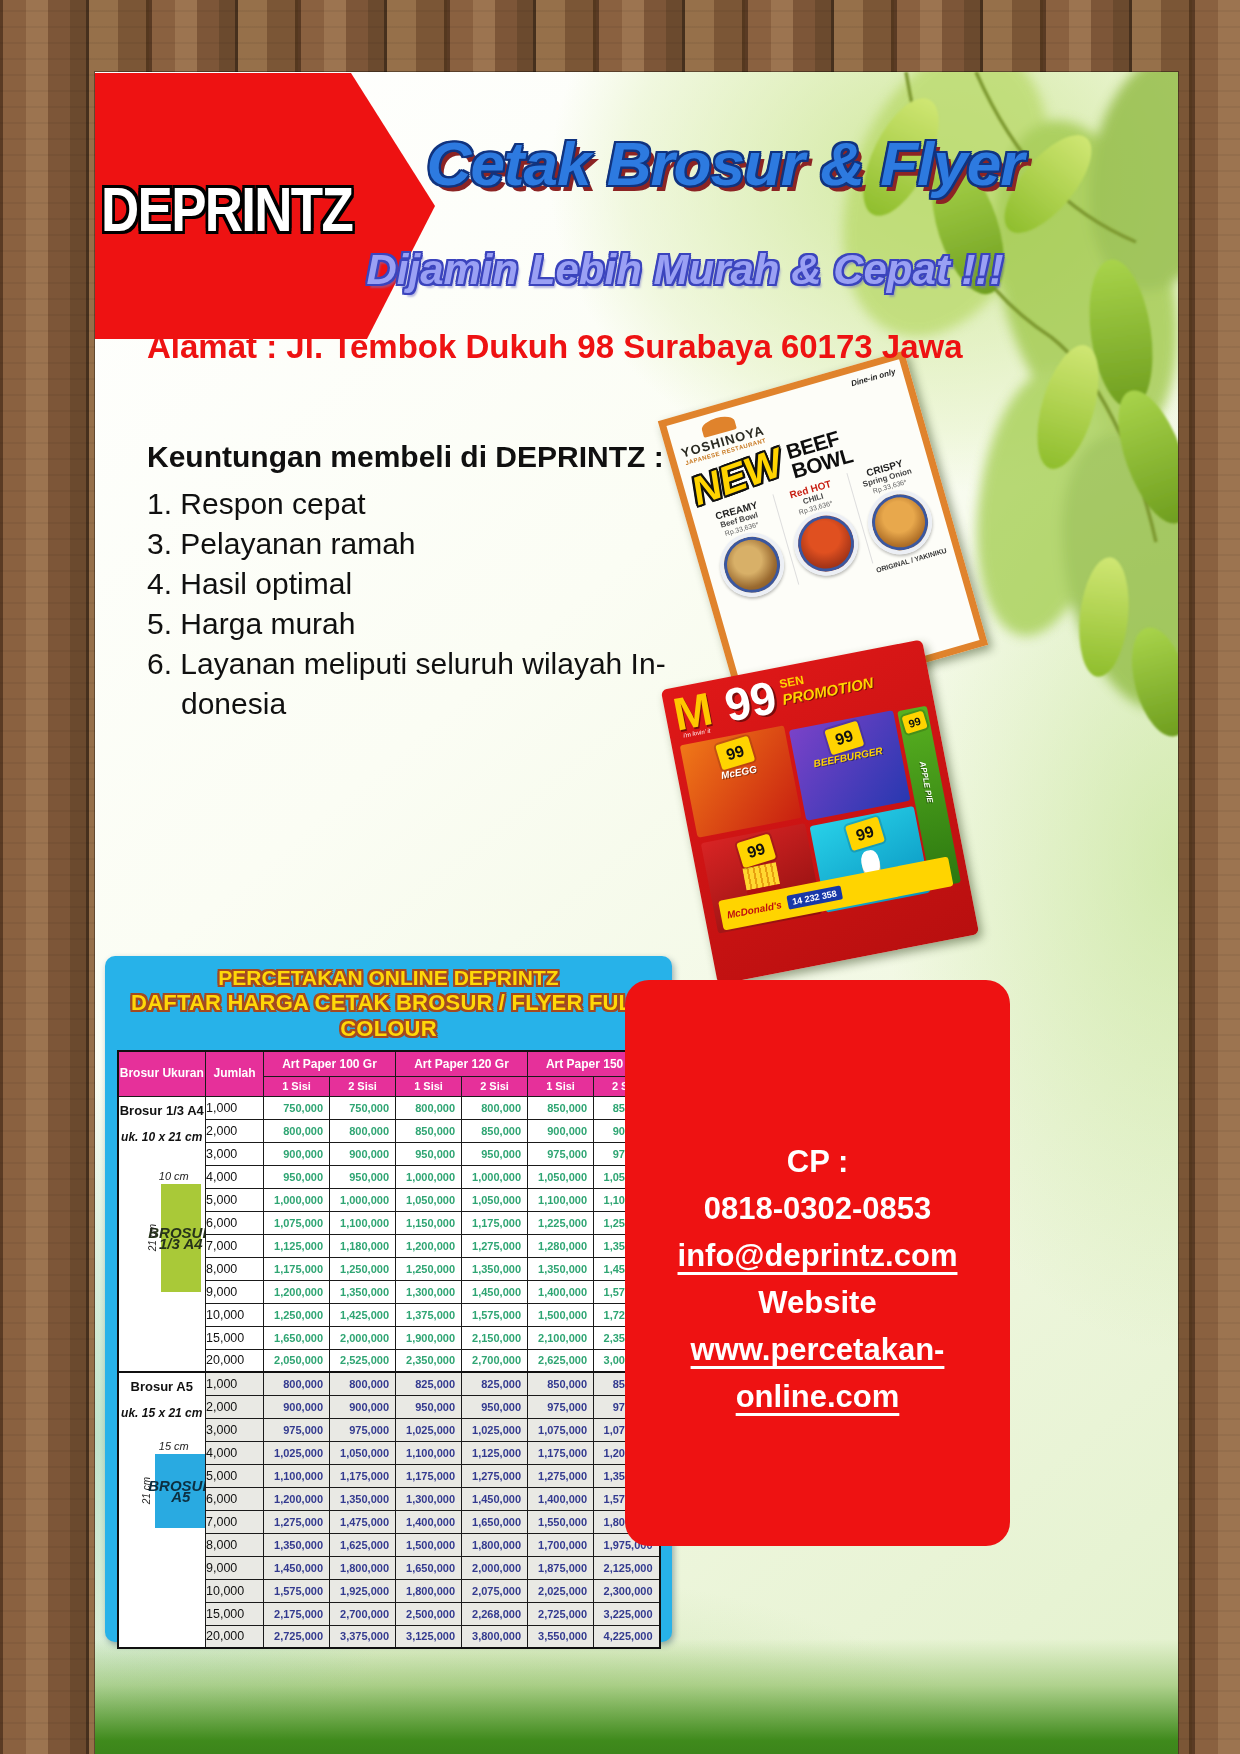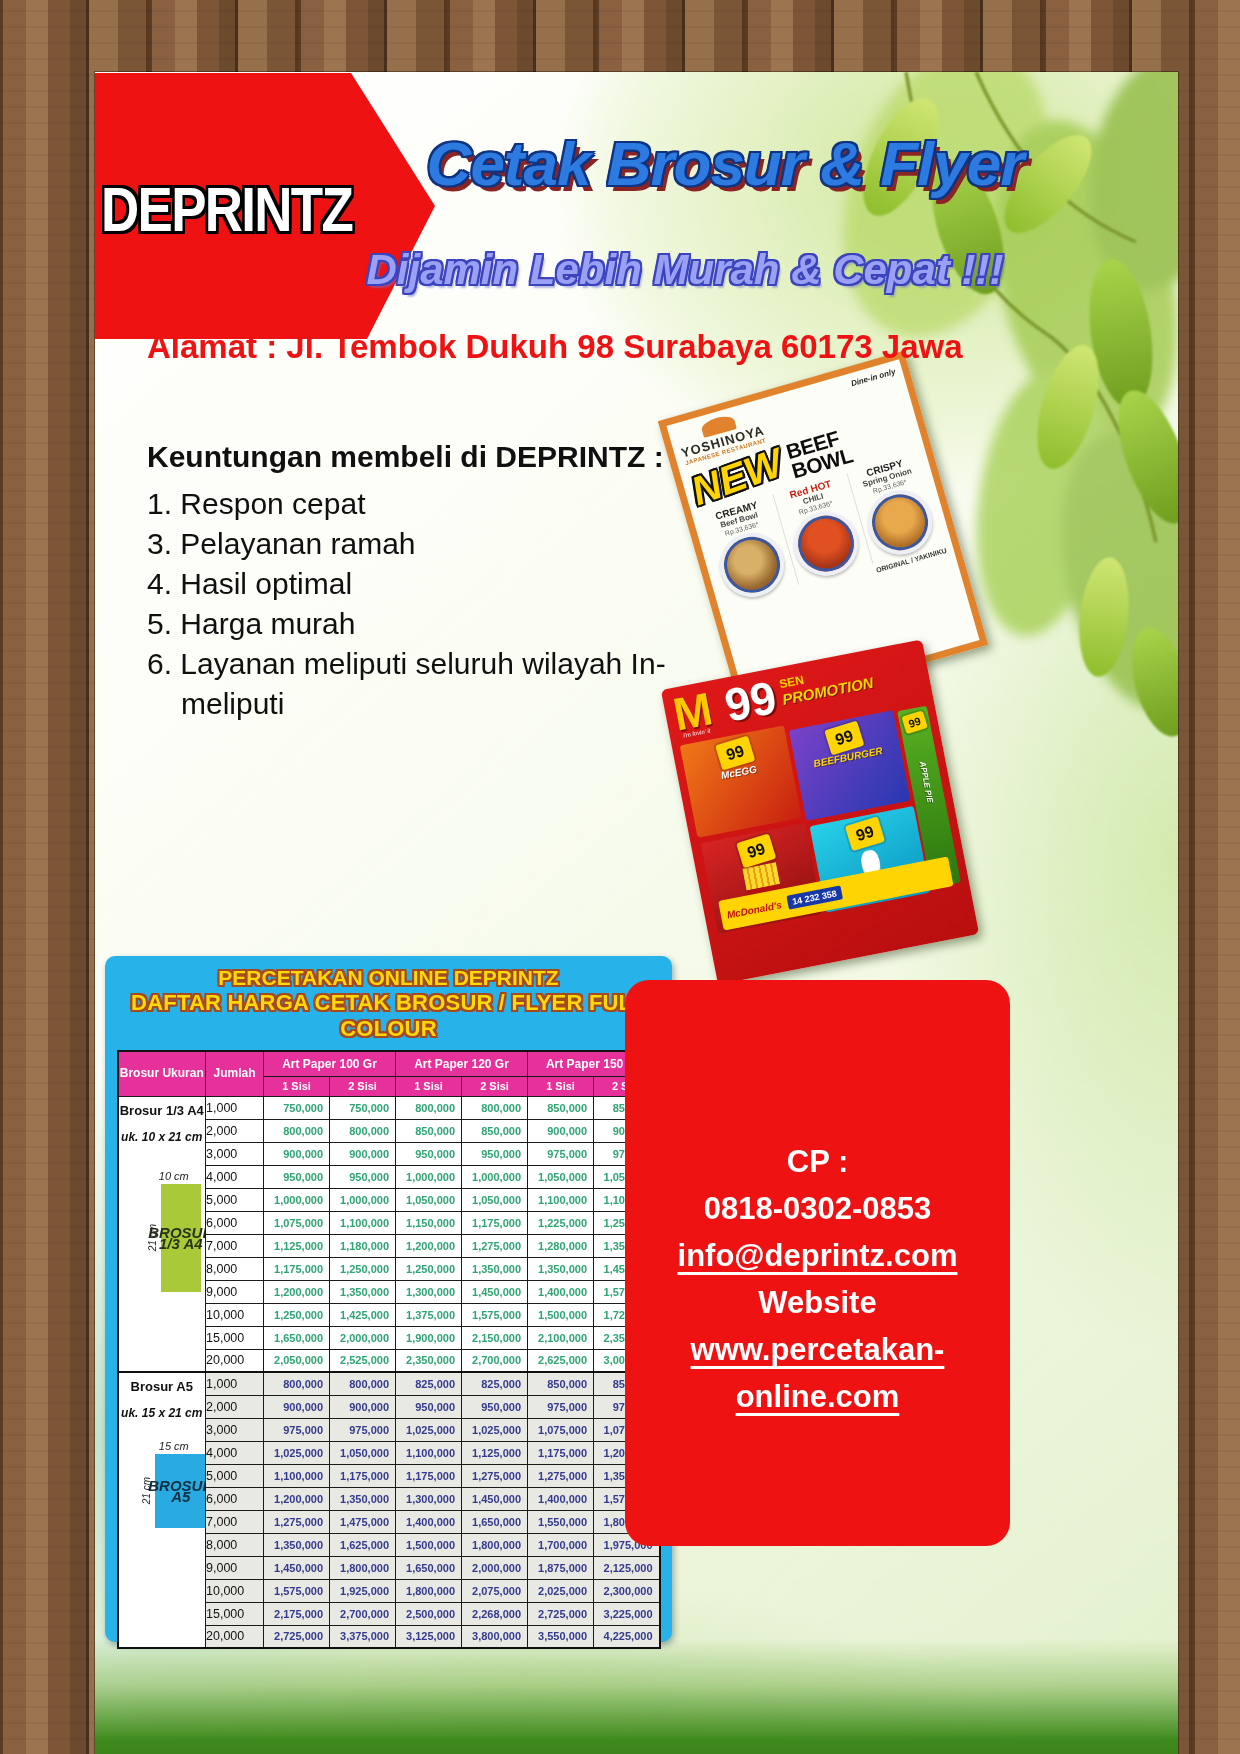--- a/index.html
+++ b/index.html
@@ -195,21 +195,21 @@
     <div class="address">Alamat : Jl. Tembok Dukuh 98 Surabaya 60173 Jawa</div>
 
     <div class="benefits">
       <div class="b-head">Keuntungan membeli di DEPRINTZ :</div>
       <div id="benefit-list">
           <div class="b-item">1. Respon cepat</div>
           <div class="b-item">3. Pelayanan ramah</div>
           <div class="b-item">4. Hasil optimal</div>
           <div class="b-item">5. Harga murah</div>
           <div class="b-item">6. Layanan meliputi seluruh wilayah In-</div>
-          <div class="b-item indent">meliputi</div>
+          <div class="b-item indent">donesia</div>
         </div>
     </div>
 
     <div class="card yoshi">
       <div class="y-top">
         <div class="y-logo">
           <div class="y-swoosh"></div>
           <div class="y-brand">YOSHINOYA</div>
           <div class="y-brandsub">JAPANESE RESTAURANT</div>
         </div>

